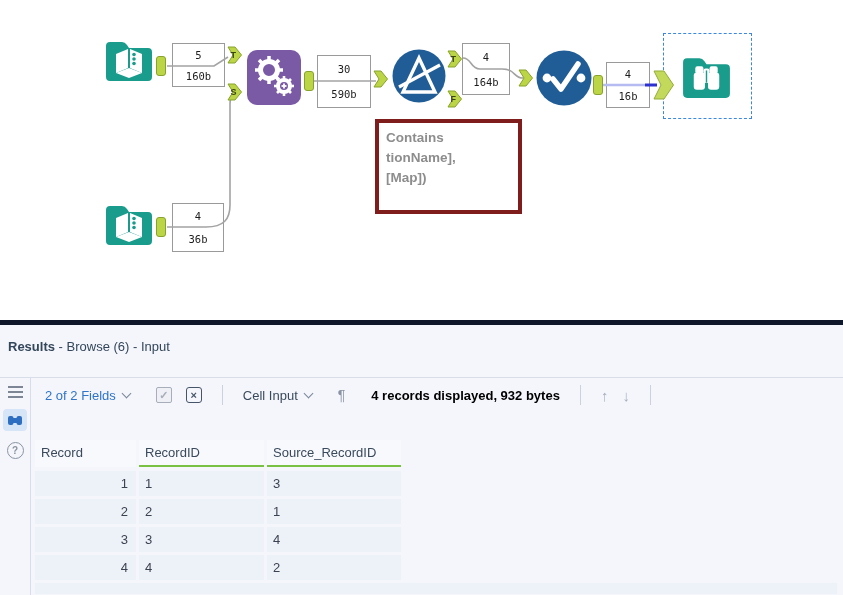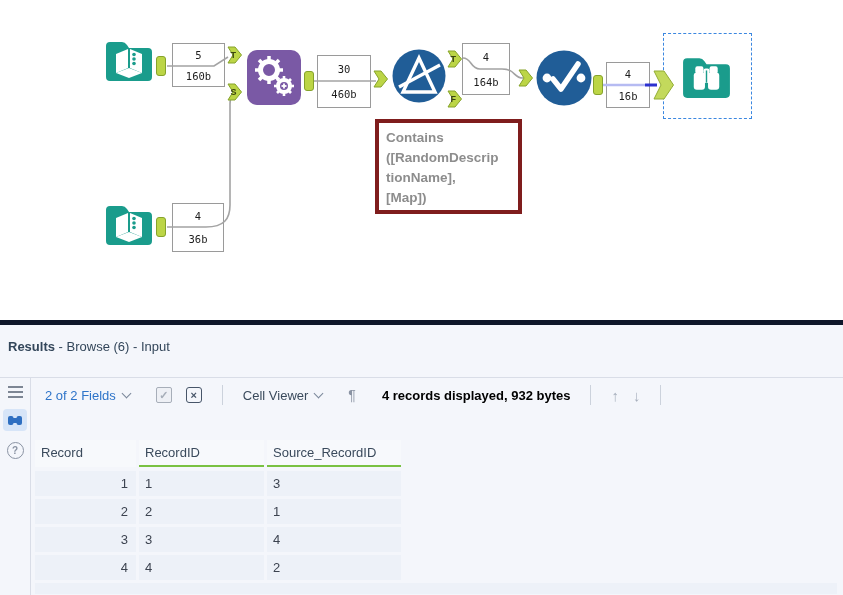--- a/index.html
+++ b/index.html
@@ -92,21 +92,21 @@
 <body>
 
 <div class="canvas">
 
   <div class="counter c1">
     <span>5</span>
     <span>160b</span>
   </div>
   <div class="counter c2">
     <span>30</span>
-    <span>460b</span>
+    <span>590b</span>
   </div>
   <div class="counter c3">
     <span>4</span>
     <span>164b</span>
   </div>
   <div class="counter c4">
     <span>4</span>
     <span>16b</span>
   </div>
   <div class="counter c5">
@@ -225,21 +225,20 @@
     <path fill="#fff" d="M39 24 L27 19 V38 L39 43 Z"></path>
     <path fill="#fff" d="M13 43 L26 38 L39 43 L26 48 Z"></path>
     <circle fill="#1a9c8c" cx="31" cy="24.5" r="1.8"></circle>
       <circle fill="#1a9c8c" cx="31" cy="29" r="1.8"></circle>
       <circle fill="#1a9c8c" cx="31" cy="33.5" r="1.8"></circle>
   </svg>
   <div class="pill" style="left:156px;top:217px"></div>
 
   <div class="annotation">
     <div>Contains</div>
-    <div>([RandomDescrip</div>
     <div>tionName],</div>
     <div>[Map])</div>
   </div>
 </div>
 
 <div class="results">
   <div class="results-header">
     <b>Results</b><span> - Browse (6) - Input</span>
   </div>
   <div class="results-body">
@@ -264,21 +263,21 @@
       <div class="toolbar">
         <span class="link">2 of 2 Fields</span>
         <span class="chev"></span>
         <span class="tb-gap-l"></span>
         <span class="ico-check">✓</span>
         <span class="tb-gap-s"></span>
         <span class="ico-xbox">×</span>
         <span class="tb-gap-m"></span>
           <span class="tb-sep"></span>
           <span class="tb-gap-m"></span>
-        <span>Cell Viewer</span>
+        <span>Cell Input</span>
         <span class="chev"></span>
         <span class="tb-gap-l"></span>
         <span class="pilcrow">¶</span>
         <span class="tb-gap-l"></span>
         <span class="records-info">4 records displayed, 932 bytes</span>
         <span class="tb-gap-m"></span>
           <span class="tb-sep"></span>
           <span class="tb-gap-m"></span>
         <span class="arrow">↑</span>
         <span class="tb-gap-s"></span>

